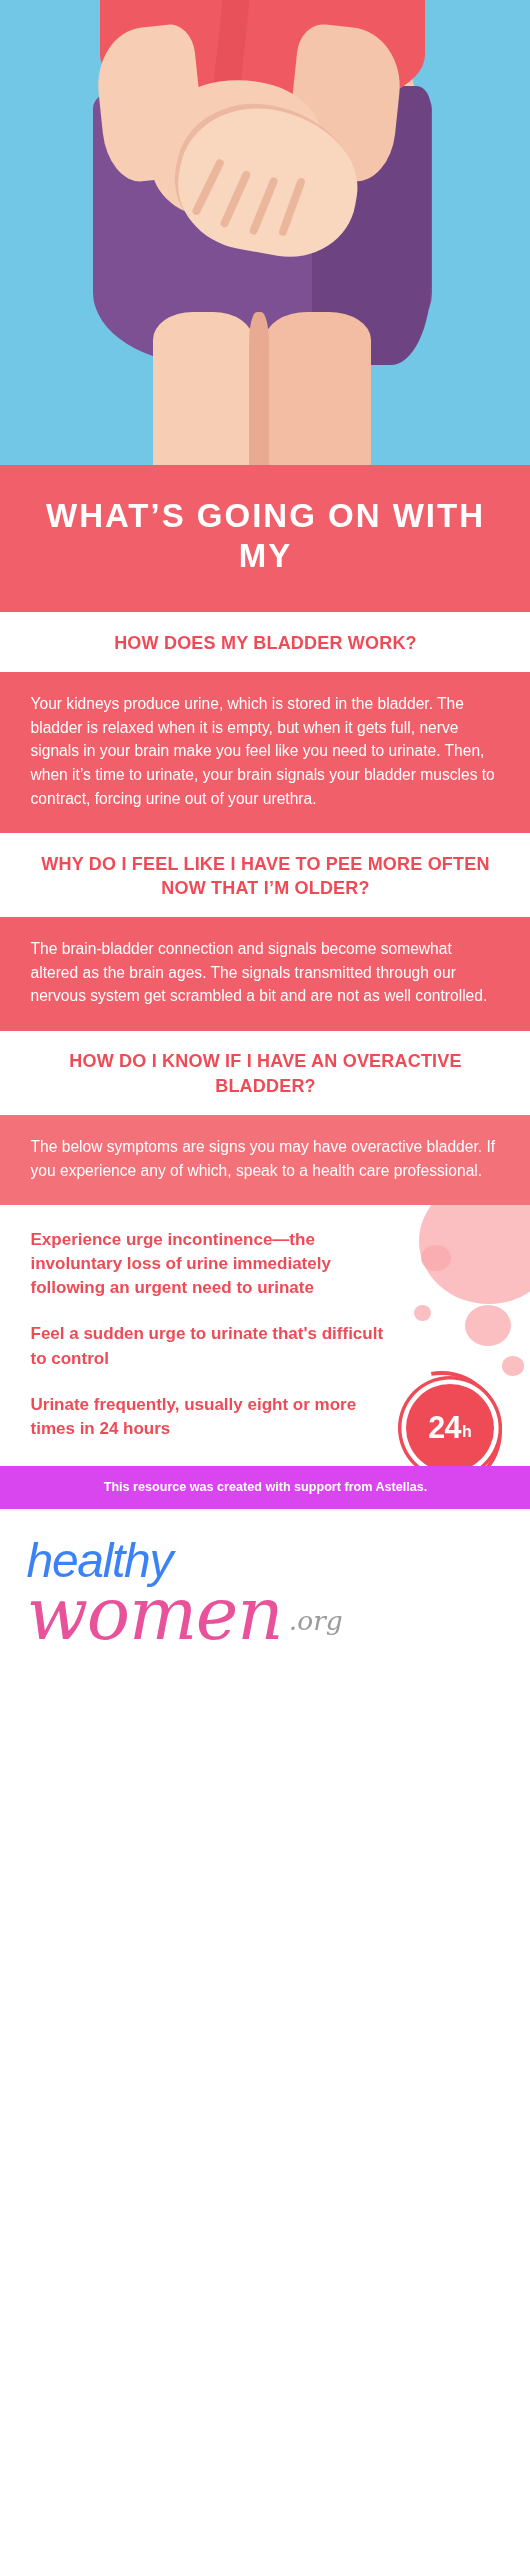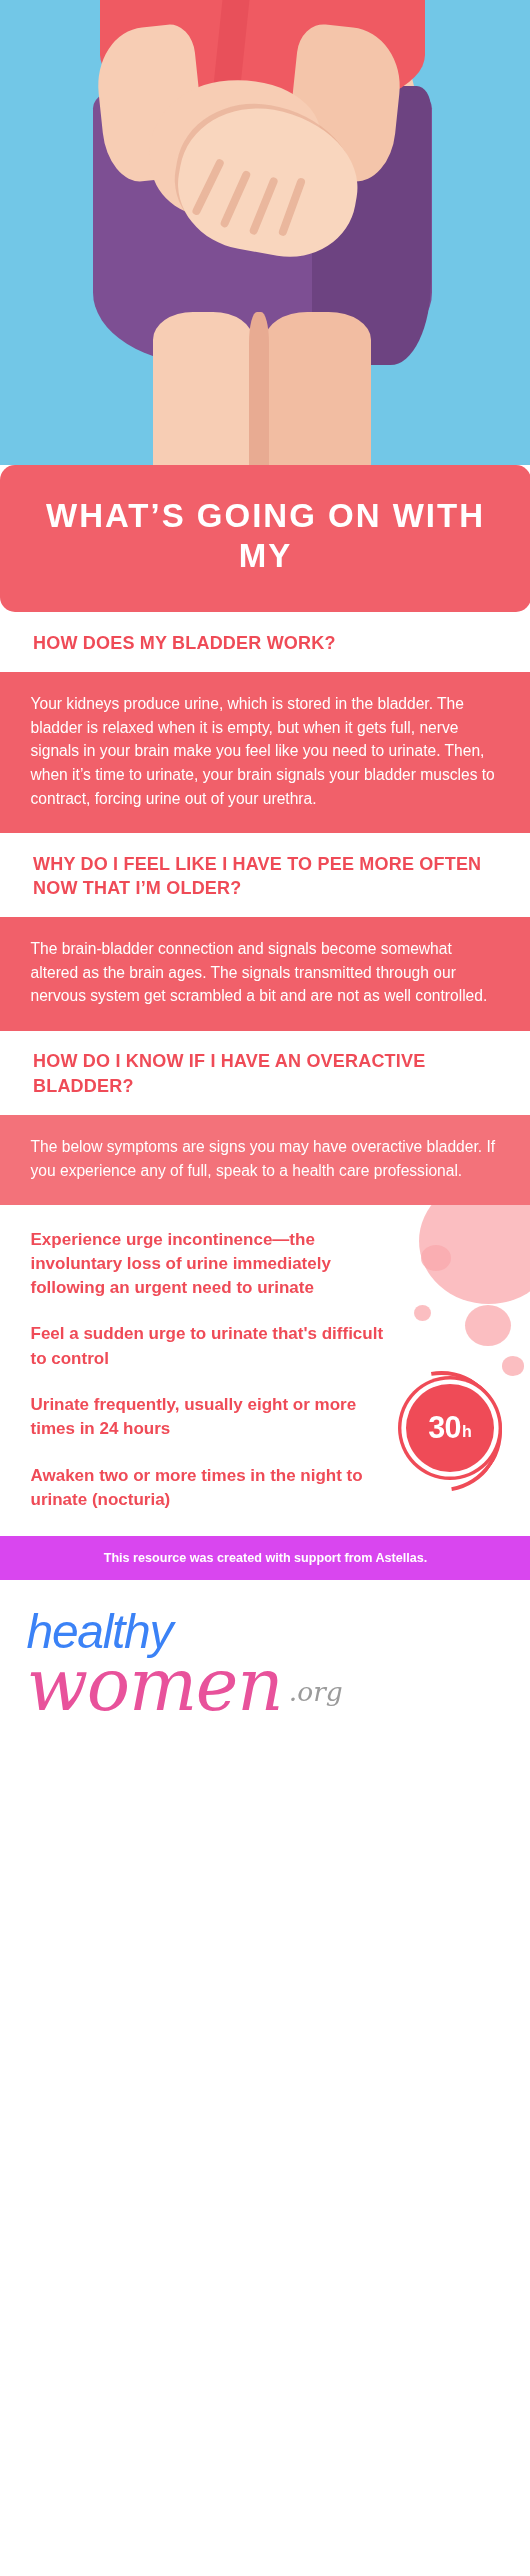--- a/index.html
+++ b/index.html
@@ -147,21 +147,20 @@
     background: #f4c5aa;
     border-radius: 24% 50% 34% 34% / 20% 40% 34% 34%;
     transform: rotate(6deg);
   }
 
   
   .title-band {
     background: #f1606a;
     padding: 30.5px 26.5px 36px 26.5px;
     text-align: center;
-    border-radius: 15px;
   }
   .title-line1 {
     color: #ffffff;
     font-weight: bold;
     font-size: 33px;
     letter-spacing: 2px;
     line-height: 1.22;
   }
   .title-line2 {
     color: #ffffff;
@@ -171,21 +170,21 @@
     line-height: 1.2;
     margin-top: 4px;
   }
 
   
   .section-heading {
     background: #ffffff;
     color: #ef4b57;
     font-weight: bold;
     font-size: 18px;
-    text-align: left;
+    text-align: center;
     letter-spacing: 0.2px;
     line-height: 1.35;
     padding: 18.6px 33px 17px 33px;
   }
   .body-band {
     background: #f1606a;
     color: #ffffff;
     font-size: 15.6px;
     line-height: 1.52;
     font-weight: normal;
@@ -335,39 +334,38 @@
     <div class="title-line1">WHAT’S GOING ON WITH MY</div>
   </div>
 
   <div class="section-heading">HOW DOES MY BLADDER WORK?</div>
   <div class="body-band">Your kidneys produce urine, which is stored in the bladder. The bladder is relaxed when it is empty, but when it gets full, nerve signals in your brain make you feel like you need to urinate. Then, when it’s time to urinate, your brain signals your bladder muscles to contract, forcing urine out of your urethra.</div>
 
   <div class="section-heading">WHY DO I FEEL LIKE I HAVE TO PEE MORE OFTEN NOW THAT I’M OLDER?</div>
   <div class="body-band">The brain-bladder connection and signals become somewhat altered as the brain ages. The signals transmitted through our nervous system get scrambled a bit and are not as well controlled.</div>
 
   <div class="section-heading">HOW DO I KNOW IF I HAVE AN OVERACTIVE BLADDER?</div>
-  <div class="body-band pale">The below symptoms are signs you may have overactive bladder. If you experience any of full, speak to a health care professional.</div>
+  <div class="body-band pale">The below symptoms are signs you may have overactive bladder. If you experience any of which, speak to a health care professional.</div>
 
   <div class="symptoms">
     <div class="splash" style="right:-26.5px; top:-26.5px; width:139px; height:126px;"></div>
     <div class="splash" style="right:80px; top:40px; width:30.5px; height:26.5px;"></div>
     <div class="splash" style="right:20px; top:100px; width:46px; height:41px;"></div>
     <div class="splash" style="right:100px; top:100px; width:17px; height:16px;"></div>
     <div class="splash" style="right:6.6px; top:151px; width:22.6px; height:20px;"></div>
 
     <div class="badge-arrow"></div>
     <div class="badge-24h">
-      <span class="num">30</span>
+      <span class="num">24</span>
       <span class="unit">h</span>
     </div>
 
     <div class="symptom">Experience urge incontinence—the involuntary loss of urine immediately following an urgent need to urinate</div>
     <div class="symptom">Feel a sudden urge to urinate that's difficult to control</div>
     <div class="symptom">Urinate frequently, usually eight or more times in 24 hours</div>
-    <div class="symptom">Awaken two or more times in the night to urinate (nocturia)</div>
   </div>
 
   <div class="credit">This resource was created with support from Astellas.</div>
 
   <div class="logo-wrap">
     <div class="logo-healthy">healthy</div>
     <div class="logo-row">
       <div class="logo-women">women</div>
       <div class="logo-org">.org</div>
     </div>

